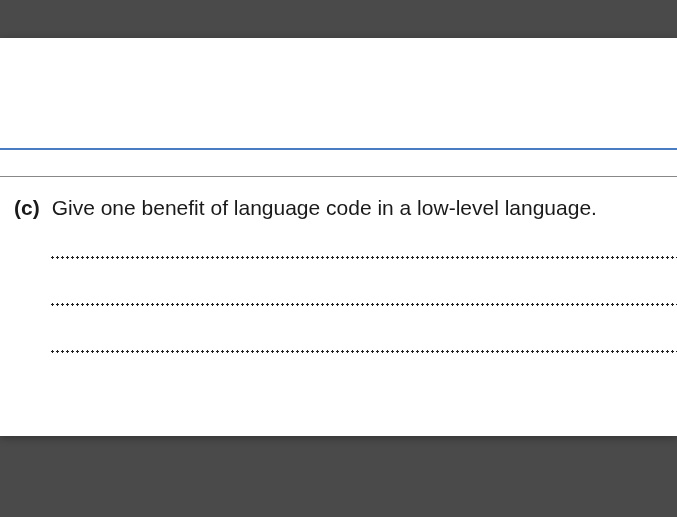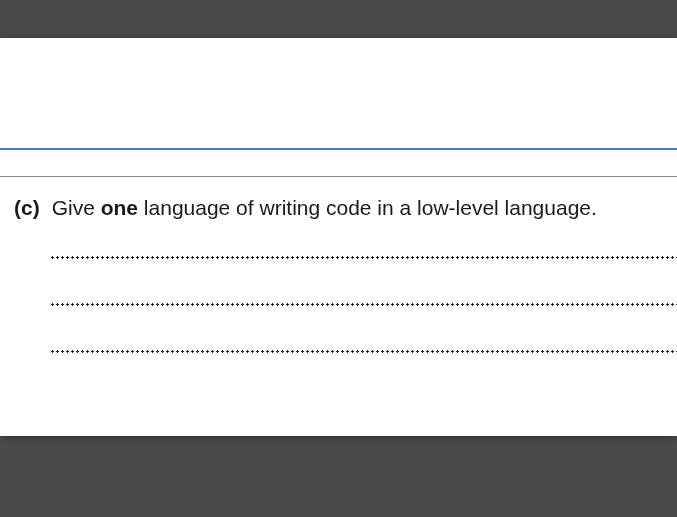--- a/index.html
+++ b/index.html
@@ -39,21 +39,21 @@
       top: 158px;
       left: 14px;
       right: 0;
       display: flex;
       align-items: baseline;
       gap: 12px;
       font-size: 21px;
       color: #1a1a1a;
     }
     .qlabel { font-weight: 700; }
-    .qtext .bold { font-weight: 700; text-align: right; }
+    .qtext .bold { font-weight: 400; text-align: right; }
     .answer-lines {
       position: absolute;
       top: 218px;
       left: 50px;
       right: 0;
     }
     .dotted {
       height: 3px;
       margin-bottom: 44px;
       background-image: radial-gradient(circle, #222 1.2px, transparent 1.2px);
@@ -65,21 +65,21 @@
 </head>
 <body>
 
 <div class="page">
   <div class="blue-rule"></div>
   <div class="thin-rule"></div>
 
   <div class="question">
     <span class="qlabel">(c)</span>
     <span class="qtext">
-      <span>Give </span><span class="bold">one</span><span> language of writing code in a low-level language.</span>
+      <span>Give </span><span class="bold">one</span><span> benefit of language code in a low-level language.</span>
     </span>
   </div>
 
   <div class="answer-lines">
     <div class="dotted"></div>
     <div class="dotted"></div>
     <div class="dotted"></div>
   </div>
 </div>
 

